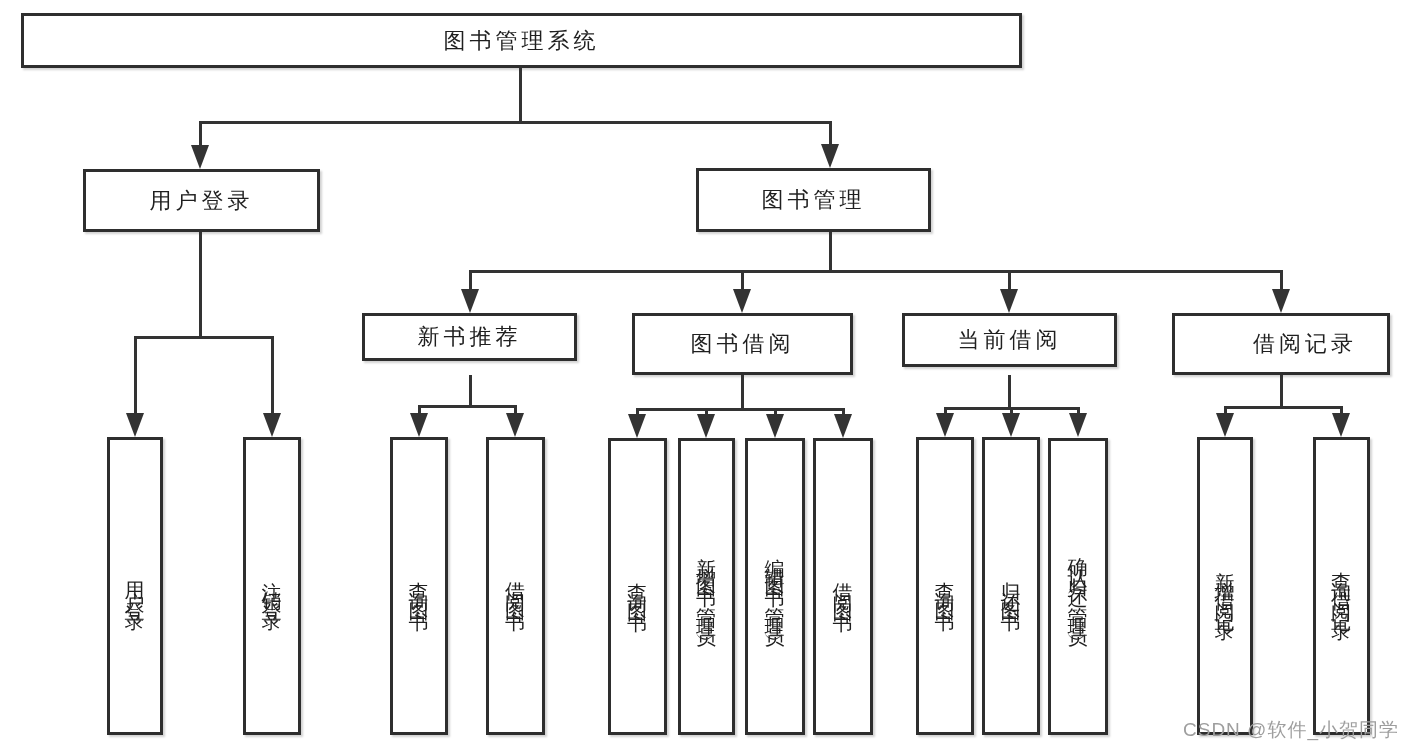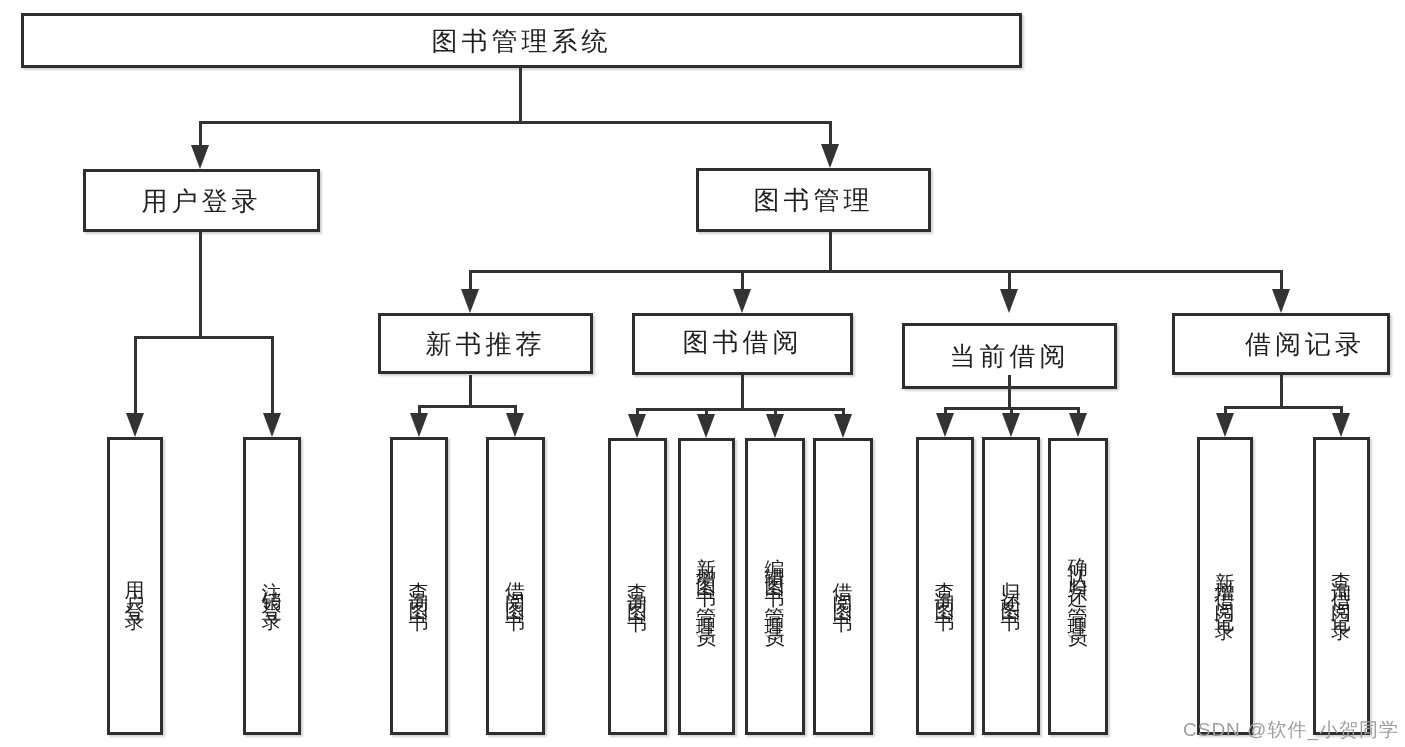--- a/index.html
+++ b/index.html
@@ -5,21 +5,21 @@
   html,body{margin:0;padding:0;background:#ffffff;}
   .stage{
     position:relative;width:1405px;height:747px;background:#ffffff;
     font-family:"Liberation Sans",sans-serif;color:#1f1f1f;overflow:hidden;
   }
   .box{
     position:absolute;background:#ffffff;border:3px solid #2e2e2e;box-sizing:border-box;
     display:flex;align-items:center;justify-content:center;text-align:center;
     box-shadow:2px 2px 2px rgba(0,0,0,0.18);
   }
-  .hbox{font-size:26px;letter-spacing:4px;line-height:1;}
+  .hbox{font-size:22px;letter-spacing:4px;line-height:1;}
   .vbox{
     writing-mode:vertical-rl;text-orientation:mixed;
     font-size:20px;letter-spacing:10px;line-height:1;
   }
   .vline,.hline{position:absolute;background:#333333;}
   .arrow{position:absolute;width:18px;}
   .arrow .shaft{position:absolute;left:7.5px;top:0;width:3px;height:calc(100% - 22px);background:#333333;}
   .arrow .head{
     position:absolute;left:0;bottom:0;width:0;height:0;
     border-left:9px solid transparent;border-right:9px solid transparent;
@@ -80,27 +80,27 @@
     </div>
   <div class="arrow" style="left:1000px;top:270px;height:43px;">
       <div class="shaft"></div>
       <div class="head"></div>
     </div>
   <div class="arrow" style="left:1272px;top:270px;height:43px;">
       <div class="shaft"></div>
       <div class="head"></div>
     </div>
 
-  <div class="box hbox" style="left:378px;top:313px;width:215px;height:61px;">
+  <div class="box hbox" style="left:362px;top:313px;width:215px;height:48px;">
     <span>新书推荐</span>
   </div>
-  <div class="box hbox" style="left:632px;top:313px;width:221px;height:62px;font-family:Liberation Mono, monospace;">
+  <div class="box hbox" style="left:632px;top:313px;width:221px;height:62px;">
     <span>图书借阅</span>
   </div>
-  <div class="box hbox" style="left:902px;top:323px;width:215px;height:66px;">
+  <div class="box hbox" style="left:902px;top:313px;width:215px;height:54px;">
     <span>当前借阅</span>
   </div>
   <div class="box hbox" style="left:1172px;top:313px;width:218px;height:62px;padding-left:48px;">
     <span>借阅记录</span>
   </div>
 
   <div class="vline" style="left:469px;top:375px;width:3px;height:30px;"></div>
   <div class="hline" style="left:418px;top:405px;width:99px;height:3px;"></div>
   <div class="arrow" style="left:410px;top:405px;height:32px;">
       <div class="shaft"></div>

